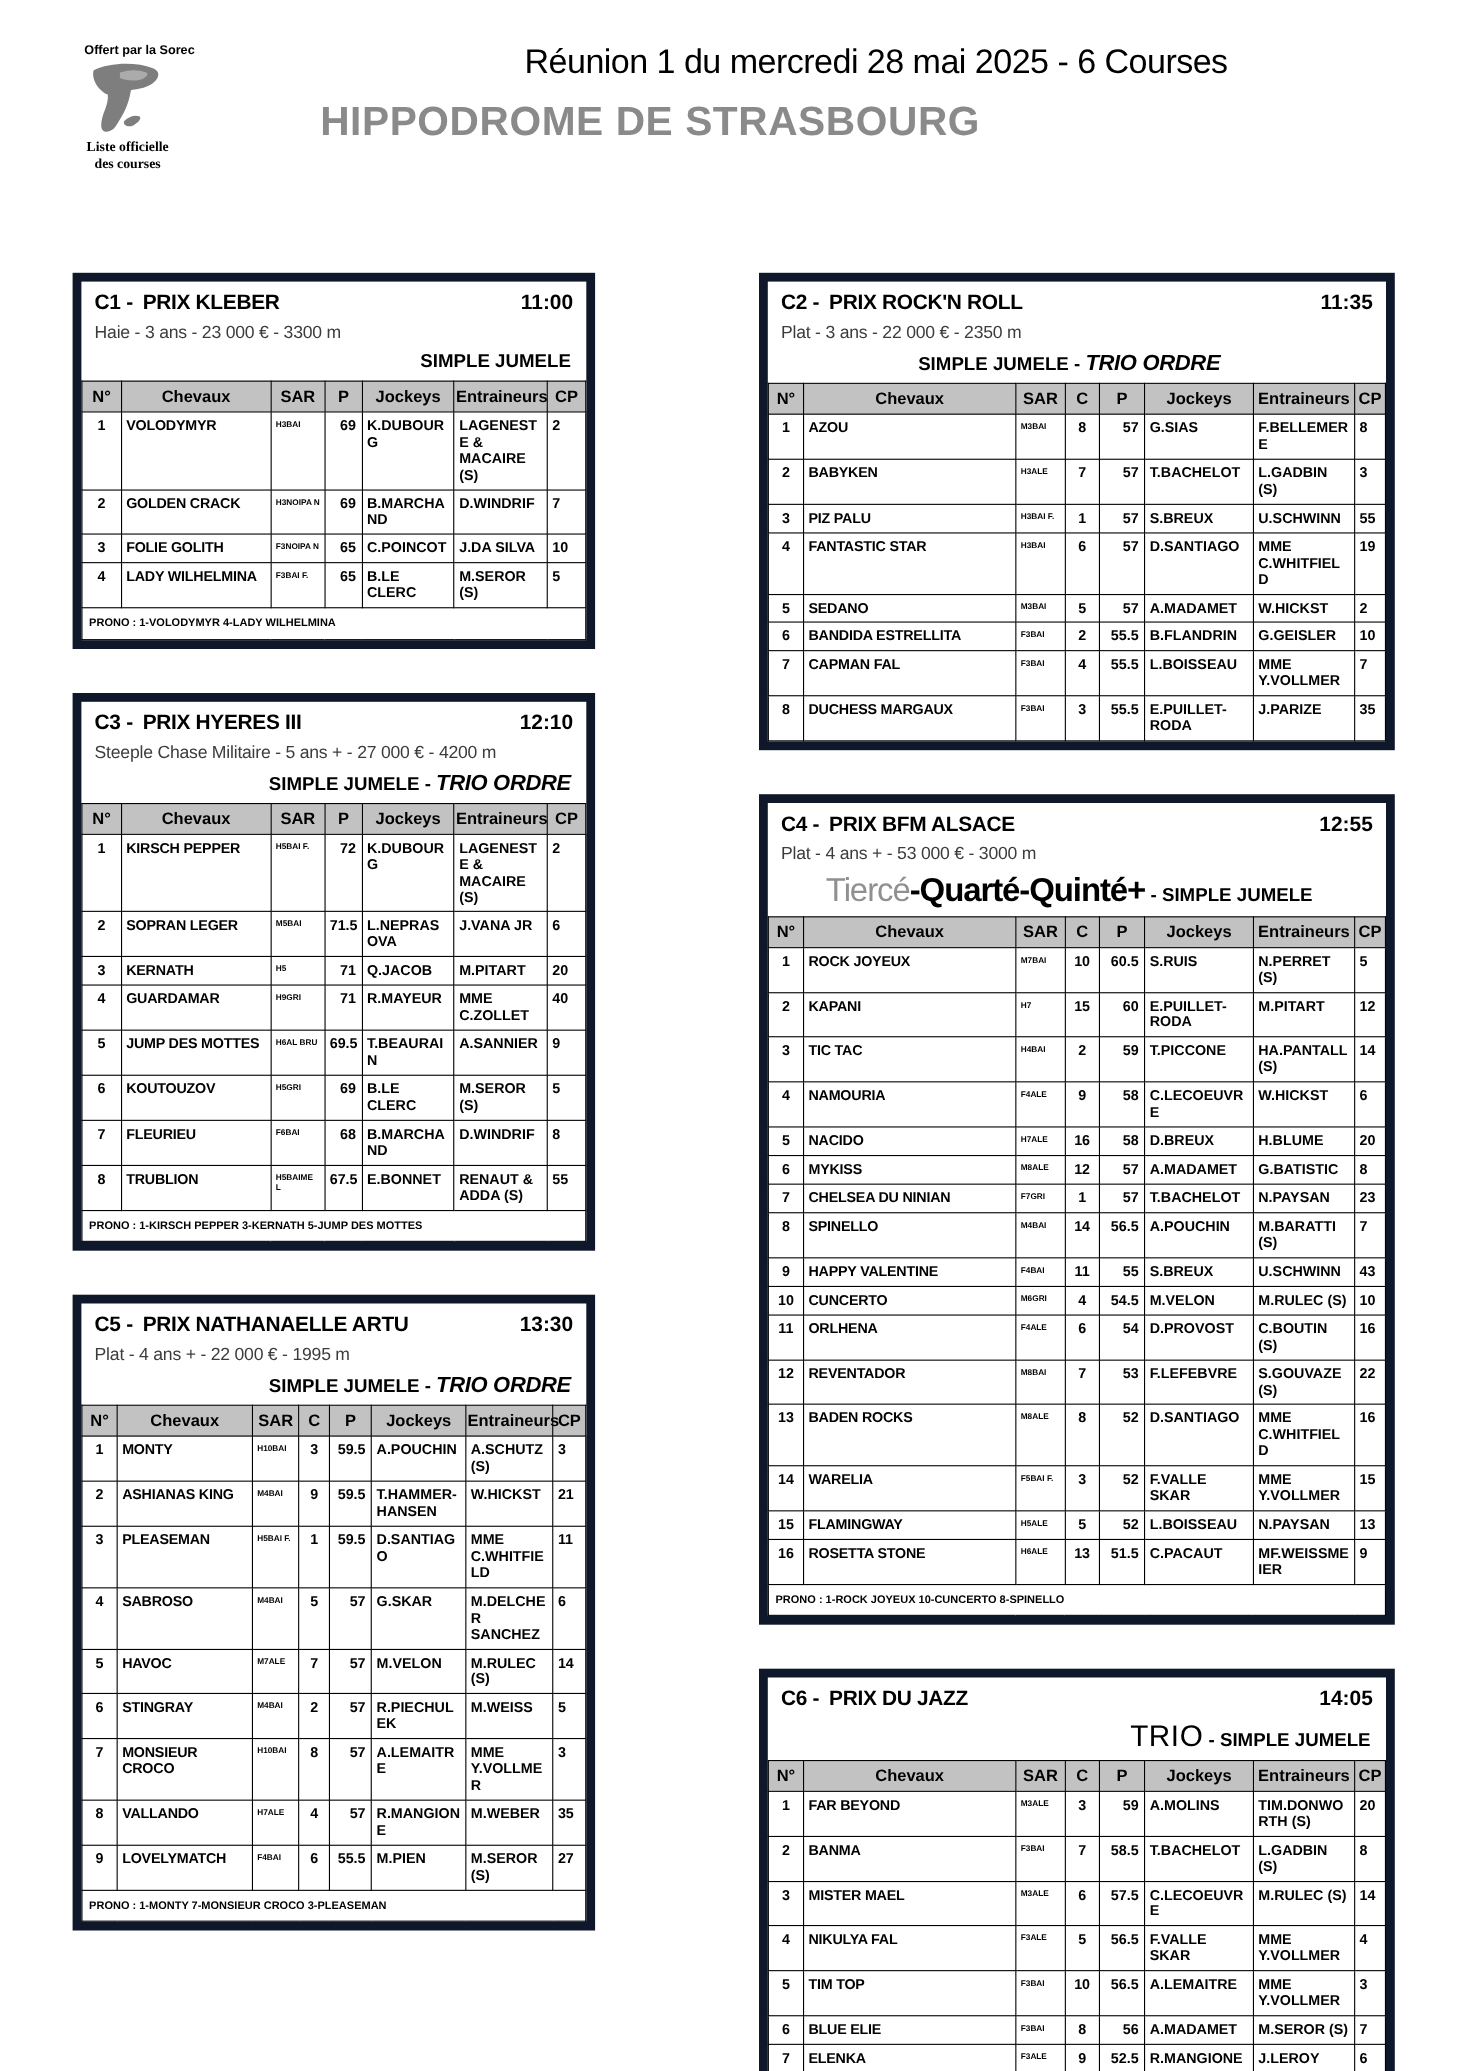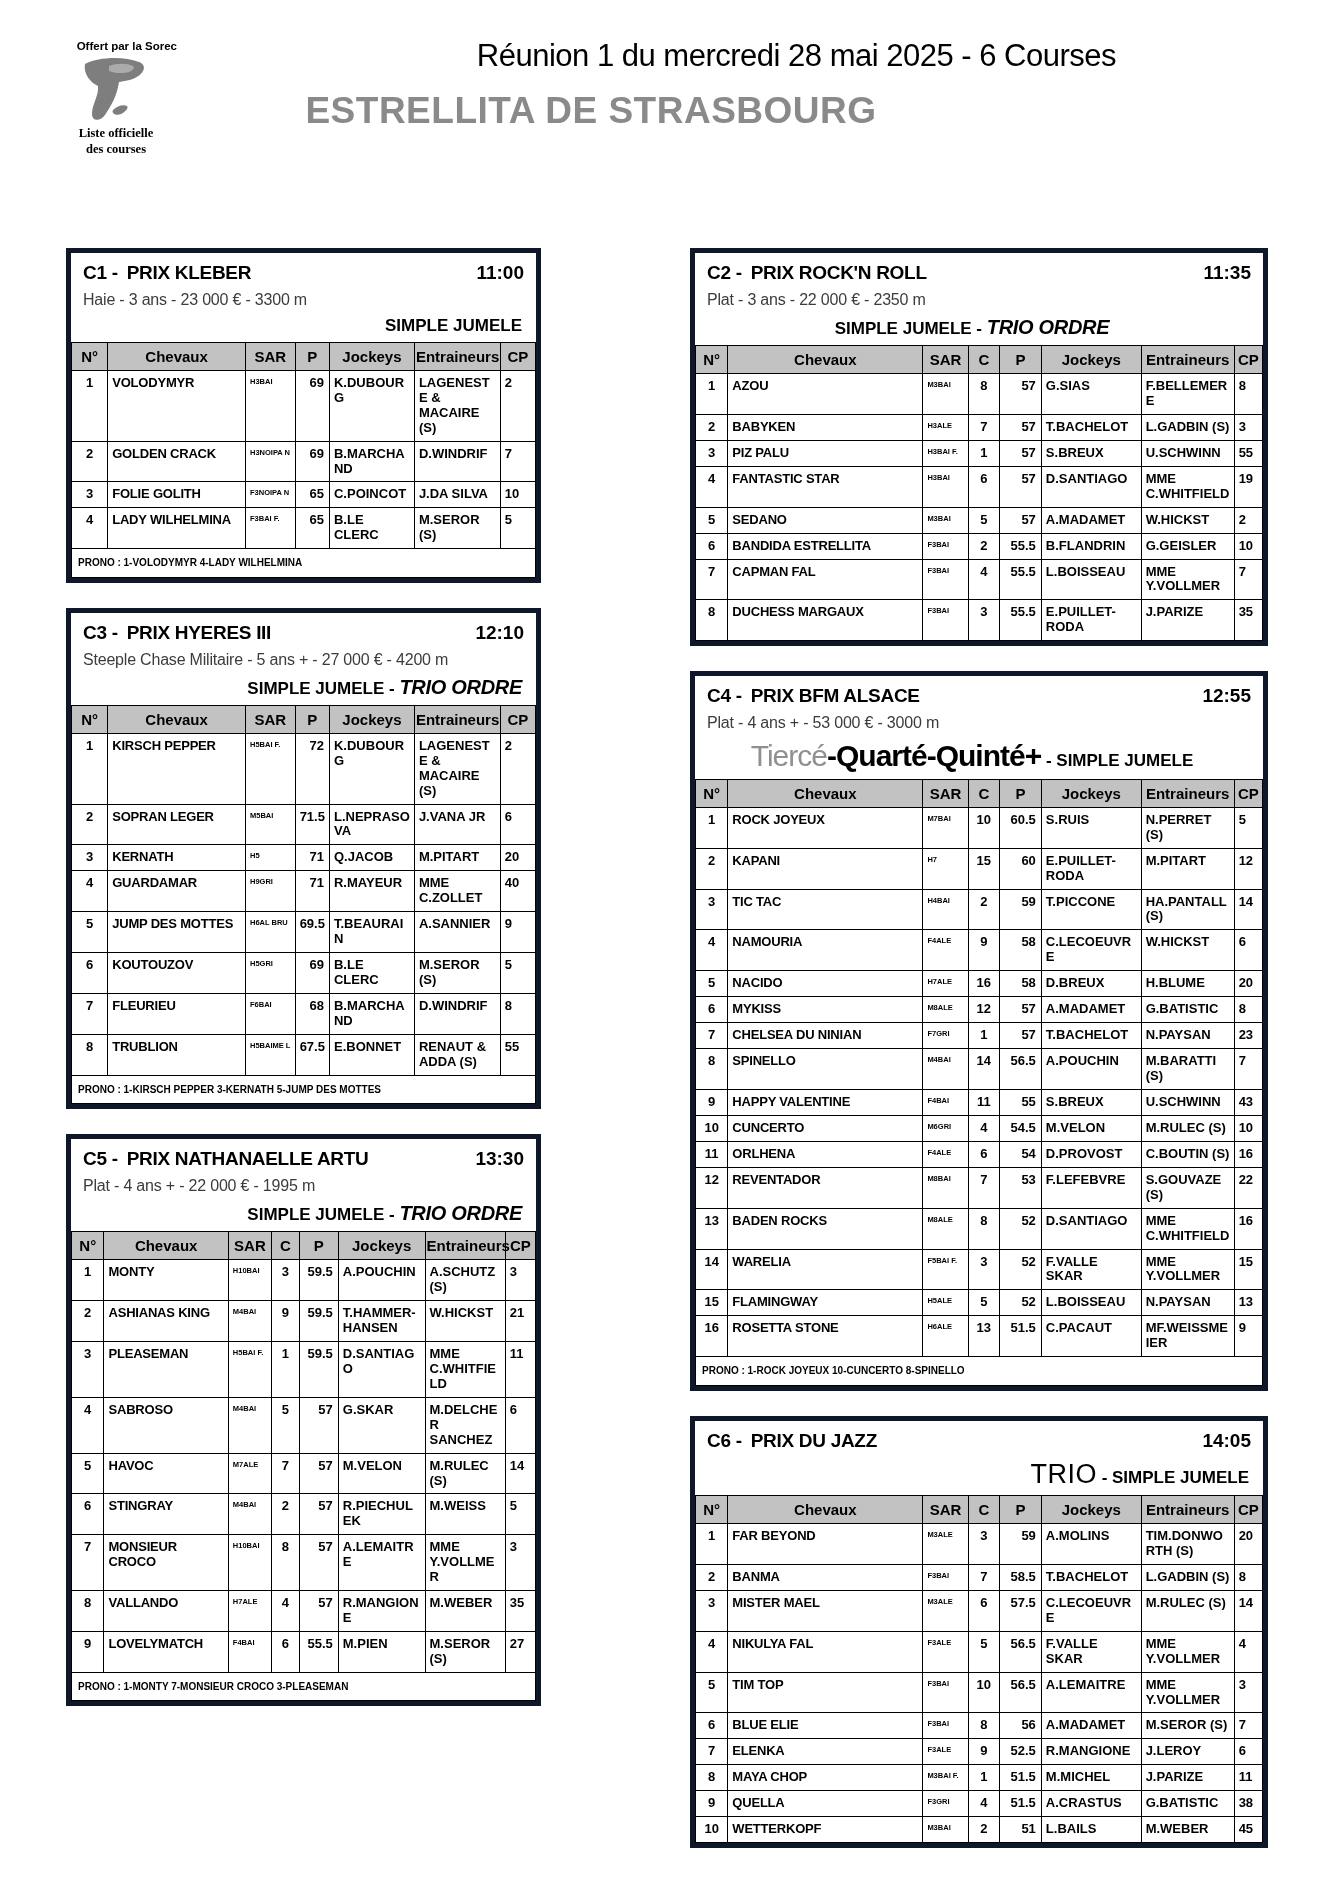--- a/index.html
+++ b/index.html
@@ -14,21 +14,21 @@
   .logo-top { font-family:Liberation Sans, sans-serif; font-weight:bold; font-size:11.5px; white-space:nowrap;text-align:right; }
   .logo svg { display:block; margin:2px auto 0; }
   .logo-b1, .logo-b2 { font-family:"Liberation Serif", serif; font-weight:bold; font-size:12.5px; line-height:1.25; }
   .doc-header { position:absolute; top:38px; left:66px; width:1050px; text-align:center; }
   .doc-title { font-size:31px; font-weight:normal; letter-spacing:-0.5px;text-align:right; }
   .doc-subtitle { margin-top:16px; font-size:37px; font-weight:bold; letter-spacing:0.5px; color:var(--subtitle-gray,#8a8a8a); }
   
   .col-left  { position:absolute; left:66px;  top:248px; width:475px; }
   .col-right { position:absolute; left:690px; top:248px; width:578px; }
   
-  .race-card { border:5px solid #0f172a; background:#fff; margin-bottom:25px; }
+  .race-card { border:8px solid #0f172a; background:#fff; margin-bottom:40px; }
   .race-head { display:flex; justify-content:space-between; align-items:baseline; padding:9px 12px 0 12px; }
   .race-title { font-size:19px; font-weight:bold; letter-spacing:-0.3px; }
   .race-name { margin-left:9px; }
   .race-time { font-size:19px; font-weight:bold; }
   .race-cond { padding:7px 12px 0 12px; font-size:16px; color:#3c3c3c; letter-spacing:-0.2px; }
   .race-bet  { padding:8px 14px 7px 0; line-height:1.05; }
   .bet-right  { text-align:right; }
   .bet-center { text-align:center; }
   .bseg-sj         { font-size:17px; font-weight:bold; }
   .bseg-trio-ordre { font-size:20px; font-weight:bold; font-style:italic; letter-spacing:-0.3px; }
@@ -64,21 +64,21 @@
       <path fill="#7e7e7e" d="M6,10 C20,3 44,2 60,8 C68,11 66,19 56,24 C50,27 44,27 40,28 C38,42 32,52 26,61 C22,67 13,68 13,60 C13,50 20,42 19,32 C12,29 4,20 6,10 Z"></path>
       <path fill="#ffffff" d="M30,12 C38,9 48,9 54,12 C56,13 55,16 50,18 C44,20 34,19 30,17 Z" opacity="0.35"></path>
       <path fill="#7e7e7e" d="M34,56 C38,52 44,50 48,52 C50,54 46,58 42,60 C38,62 32,60 34,56 Z"></path>
     </svg>
     <div class="logo-b1">Liste officielle</div>
     <div class="logo-b2">des courses</div>
   </div>
 
   <div class="doc-header">
     <div class="doc-title">Réunion 1 du mercredi 28 mai 2025 - 6 Courses</div>
-    <div class="doc-subtitle">ESTRELLITA DE STRASBOURG</div>
+    <div class="doc-subtitle">HIPPODROME DE STRASBOURG</div>
   </div>
 
   <div class="col-left" id="col-left">
       <div class="race-card">
         <div class="race-head">
           <div class="race-title"><span class="race-code">C1 -</span><span class="race-name">PRIX KLEBER</span></div>
           <span class="race-time">11:00</span>
         </div>
         <div class="race-cond">Haie - 3 ans - 23 000 € - 3300 m</div>
         <div class="race-bet bet-right"><span class="bseg-sj">SIMPLE JUMELE</span></div>

